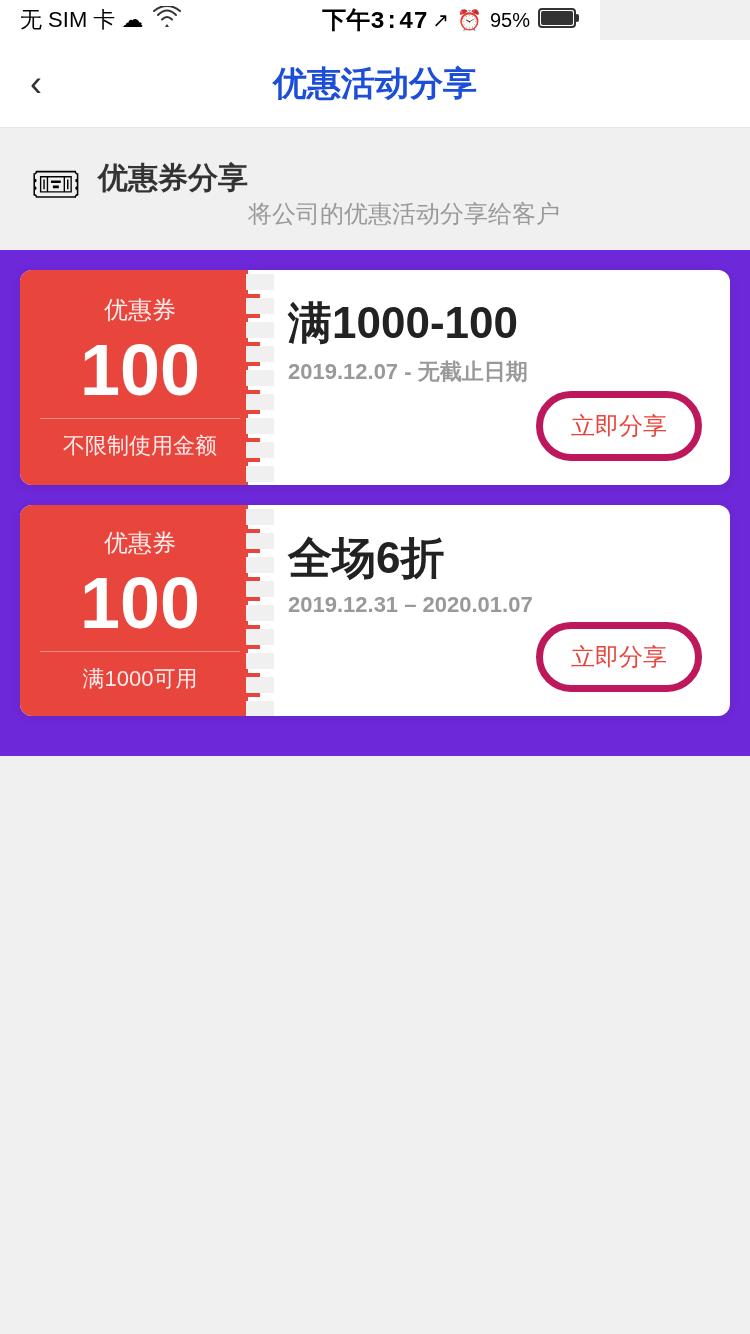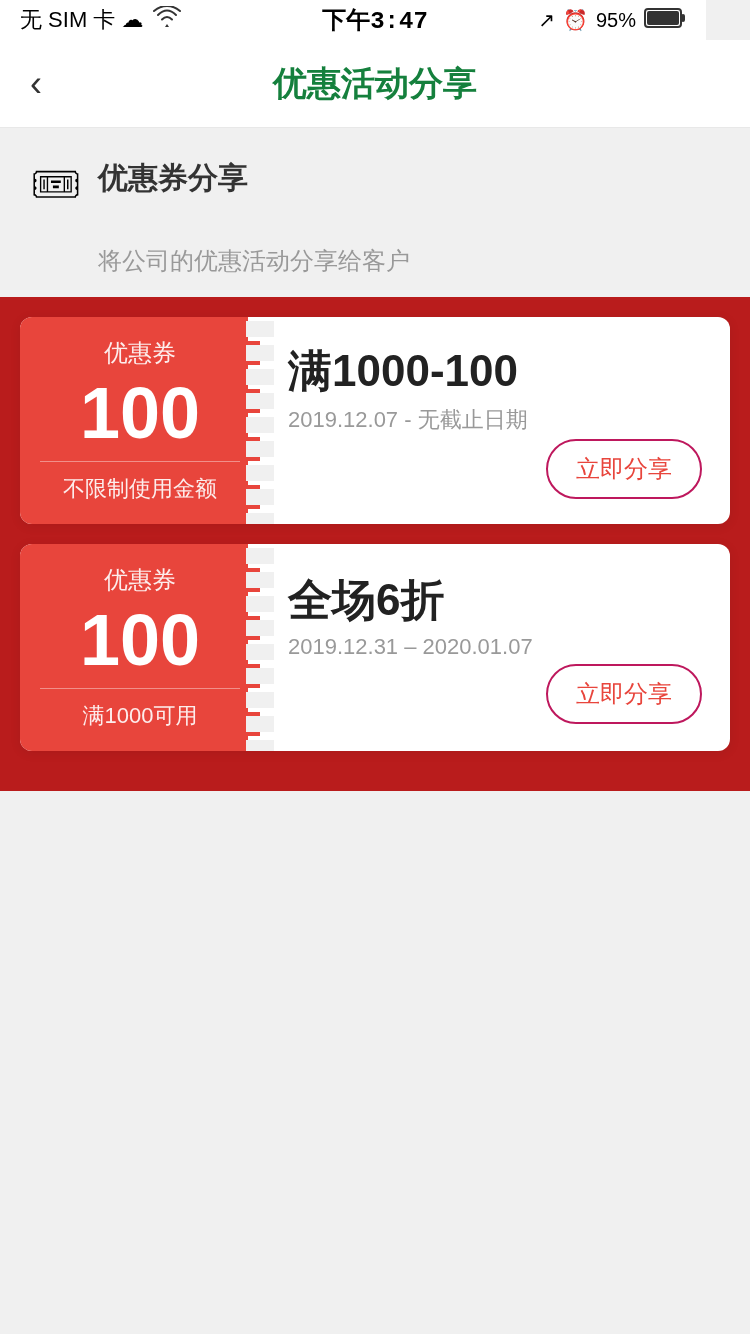--- a/index.html
+++ b/index.html
@@ -7,21 +7,21 @@
     body {
       width: 750px;
       min-height: 1334px;
       background: #f0f0f0;
       font-family: -apple-system, "PingFang SC", "Helvetica Neue", sans-serif;
       overflow-x: hidden;
     }
 
     
     .status-bar {
-      width: 706px;
+      width: 600px;
       height: 40px;
       background: #fff;
       display: flex;
       align-items: center;
       justify-content: space-between;
       padding: 0 20px;
       font-size: 22px;
       font-weight: 500;
     }
     .status-left {
@@ -61,21 +61,21 @@
       left: 30px;
       font-size: 36px;
       color: #333;
       cursor: pointer;
       display: flex;
       align-items: center;
     }
     .nav-title {
       font-size: 34px;
       font-weight: 600;
-      color: #15803d;
+      color: #1d4ed8;
     }
 
     
     .section-header {
       background: #f0f0f0;
       padding: 30px 30px 20px 30px;
       display: flex;
       align-items: flex-start;
       gap: 16px;
     }
@@ -83,37 +83,36 @@
       width: 52px;
       height: 52px;
       font-size: 40px;
       flex-shrink: 0;
       display: flex;
       align-items: center;
       justify-content: center;
     }
     .section-text-group {
       display: flex;
-      flex-direction: column;
-      gap: 6px;
+      flex-direction: row;
     }
     .section-title {
       font-size: 30px;
       font-weight: 600;
       color: #333;
     }
     .section-subtitle {
       font-size: 24px;
       color: #999;
       margin-top: 40px;
     }
 
     
     .coupon-list {
-      background: #b91c1c;
+      background: #6d28d9;
       padding: 20px 0;
     }
 
     
     .coupon-card {
       margin: 0 20px 20px 20px;
       background: #fff;
       border-radius: 12px;
       overflow: hidden;
       display: flex;
@@ -204,24 +203,25 @@
       gap: 4px;
     }
     .coupon-name {
       font-size: 44px;
       font-weight: 700;
       color: #222;
     }
     .coupon-date {
       font-size: 22px;
       color: #999;
+      font-weight: bold;
     }
     .share-btn {
       align-self: flex-end;
-      border: 2px solid #be185d;
+      border: 7px solid #be185d;
       border-radius: 40px;
       padding: 12px 28px;
       font-size: 24px;
       color: #e8453c;
       background: #fff;
       cursor: pointer;
     }
 
     
     .footer-bg {

